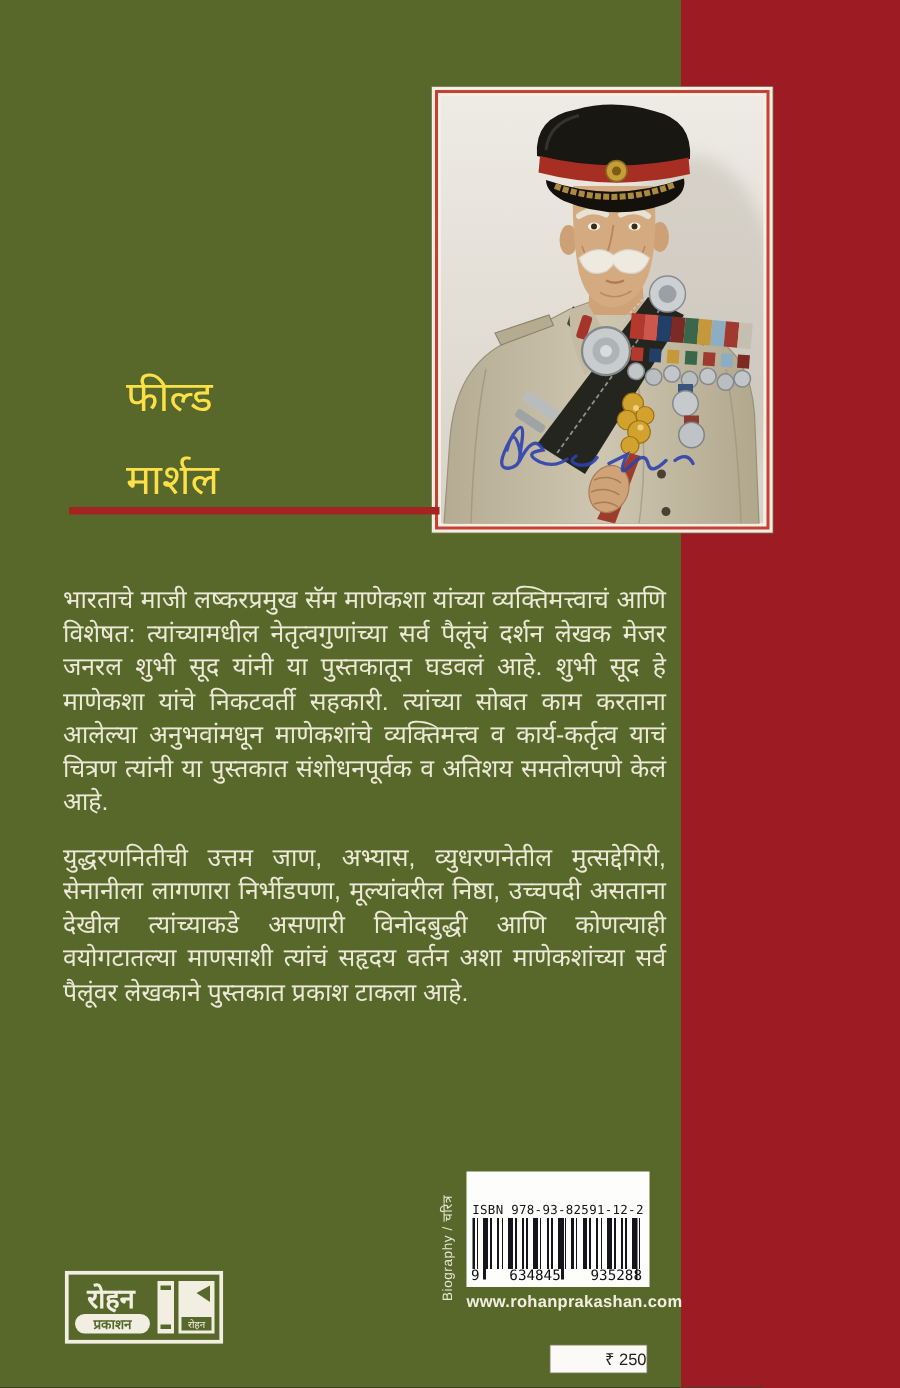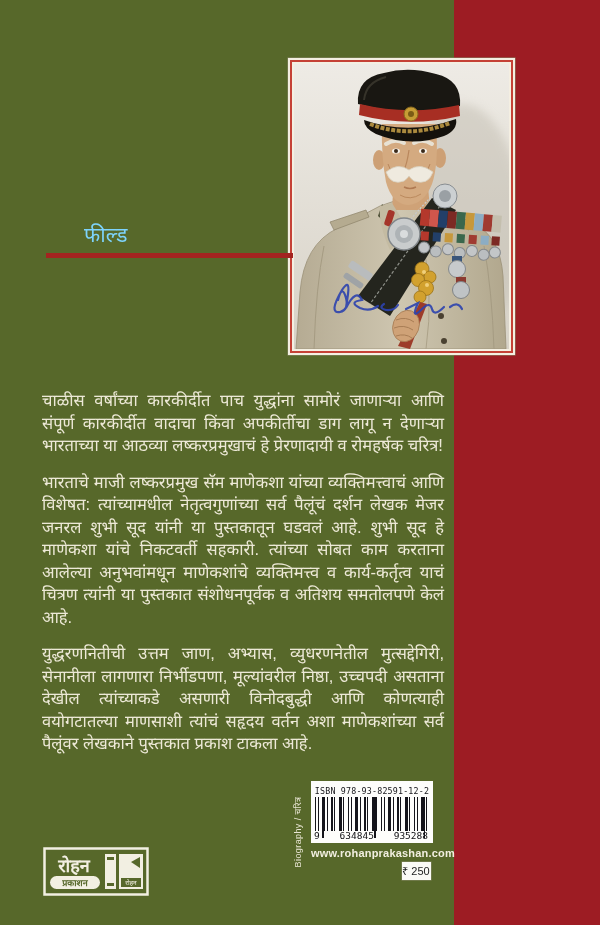--- a/index.html
+++ b/index.html
@@ -11,55 +11,55 @@
   .red-col{position:absolute;top:0;left:454px;width:146px;height:925px;background:#9d1c23;}
 
   
   .photo-frame{position:absolute;left:288px;top:58px;width:227px;height:297px;
     box-sizing:border-box;background:#f4efe2;padding:2px;box-shadow:0 0 0 0.5px #8a8a6a;}
   .photo-redline{box-sizing:border-box;width:100%;height:100%;border:2px solid #c54136;padding:2px;background:#f4efe2;}
   .photo-redline svg{display:block;}
 
   
   .masthead{position:absolute;left:46px;top:222px;width:250px;color:#f3f0e0;}
-  .pretitle{margin-left:38px;font-size:21px;line-height:25px;color:#7dd3fc;}
+  .pretitle{margin-left:38px;font-size:28px;line-height:25px;color:#fde047;margin-top:30px;}
   .main-title{font-size:41px;line-height:46px;font-weight:bold;color:#fdfbf1;white-space:nowrap;}
   .title-rule{width:247px;height:5px;background:#a32420;margin-top:6px;}
   .subtitle{font-size:15px;letter-spacing:4px;color:#ebe9da;margin-top:10px;white-space:nowrap;}
 
   
   .blurb{position:absolute;left:42px;top:389px;width:402px;}
   .blurb p{margin:0 0 14px 0;font-size:16.5px;line-height:22.5px;color:#ede9d7;text-align:justify;}
 
   
   .pub-logo{position:absolute;left:43px;top:847px;}
 
   
   .category{position:absolute;left:247px;top:826px;width:100px;height:12px;
     transform:rotate(-90deg);font-size:9px;color:#e9e6d4;text-align:center;letter-spacing:0.4px;white-space:nowrap;}
 
   
   .footer-block{position:absolute;left:311px;top:781px;width:122px;}
-  .isbn-box{background:#fdfdfb;padding:5px 3px 2px 3px;}
+  .isbn-box{background:#fdfdfb;padding:20px 3px 2px 3px;}
   .isbn-line{font-family:"DejaVu Sans Mono", monospace;font-size:8.3px;letter-spacing:0.2px;
     text-align:center;color:#15151a;white-space:nowrap;}
   .bars{position:relative;height:34px;margin:1px 1px 0 1px;
     background:repeating-linear-gradient(90deg,
       #14141a 0 1.5px,#fdfdfb 1.5px 3px,#14141a 3px 4px,#fdfdfb 4px 7.5px,
       #14141a 7.5px 10.5px,#fdfdfb 10.5px 12px,#14141a 12px 13px,#fdfdfb 13px 16.5px);}
   .guard{position:absolute;top:0;width:1.5px;height:41px;background:#14141a;}
   .guard.g1{left:7px;} .guard.g2{left:59px;} .guard.g3{right:4px;}
   .ean-digits{display:flex;justify-content:space-between;padding:0 2px 0 0;
     font-family:"DejaVu Sans Mono", monospace;font-size:9.5px;color:#101014;line-height:10px;}
   .navy-strip{background:#15273a;text-align:center;padding:2px 1px 3px 1px;}
   .navy-tagline{font-size:7.3px;color:#e6ddc2;white-space:nowrap;}
   .navy-title{font-size:8.2px;font-weight:bold;color:#f0ecd8;white-space:nowrap;margin-top:1px;}
   .website{margin-top:4px;text-align:center;font-size:11px;font-weight:bold;
     color:#f2efe0;letter-spacing:0.2px;white-space:nowrap;}
-  .price-box{background:#fbfaf6;width:29px;margin:3px 2px 0 auto;text-align:left;
+  .price-box{background:#fbfaf6;width:64px;margin:23px 2px 0 auto;text-align:right;
     font-size:11px;color:#1f1f1f;padding:1px 0 2px 0;box-shadow:0 0 0 0.5px #8a8a6a;}
 </style>
 </head>
 <body>
 
 <div class="cover">
 
   <div class="red-col"></div>
 
   <div class="photo-frame">
@@ -191,25 +191,25 @@
           <path d="M76,60 Q115,75 156,59" stroke="#ab8a3e" stroke-width="4" fill="none" stroke-dasharray="4 1.5"></path>
         </g>
 
         <path d="M44,236 q4,-16 8,-2 q3,12 -6,14 q-12,2 2,-22 q8,-12 6,4 l-2,14 q10,-20 16,-8 q-14,2 -2,8 q10,4 18,-2 m6,-2 q-6,4 2,6 q8,1 12,-5 m8,4 l12,-6 q-8,18 4,6 q8,-8 10,0 q2,8 12,-2 m6,0 q8,-6 12,2" stroke="#2c43ae" stroke-width="2.2" fill="none" stroke-linecap="round" opacity="0.9"></path>
       </svg>
     </div>
   </div>
 
   <div class="masthead">
     <div class="pretitle">फील्ड</div>
+    <div class="pretitle">मार्शल</div>
     <div class="title-rule"></div>
   </div>
 
   <div class="blurb">
-    <p>चाळीस वर्षांच्या कारकीर्दीत पाच युद्धांना सामोरं जाणाऱ्या आणि संपूर्ण कारकीर्दीत वादाचा किंवा अपकीर्तीचा डाग लागू न देणाऱ्या भारताच्या या आठव्या लष्करप्रमुखाचं हे प्रेरणादायी व रोमहर्षक चरित्र!</p>
     <p>भारताचे माजी लष्करप्रमुख सॅम माणेकशा यांच्या व्यक्तिमत्त्वाचं आणि विशेषत: त्यांच्यामधील नेतृत्वगुणांच्या सर्व पैलूंचं दर्शन लेखक मेजर जनरल शुभी सूद यांनी या पुस्तकातून घडवलं आहे. शुभी सूद हे माणेकशा यांचे निकटवर्ती सहकारी. त्यांच्या सोबत काम करताना आलेल्या अनुभवांमधून माणेकशांचे व्यक्तिमत्त्व व कार्य-कर्तृत्व याचं चित्रण त्यांनी या पुस्तकात संशोधनपूर्वक व अतिशय समतोलपणे केलं आहे.</p>
     <p>युद्धरणनितीची उत्तम जाण, अभ्यास, व्युधरणनेतील मुत्सद्देगिरी, सेनानीला लागणारा निर्भीडपणा, मूल्यांवरील निष्ठा, उच्चपदी असताना देखील त्यांच्याकडे असणारी विनोदबुद्धी आणि कोणत्याही वयोगटातल्या माणसाशी त्यांचं सहृदय वर्तन अशा माणेकशांच्या सर्व पैलूंवर लेखकाने पुस्तकात प्रकाश टाकला आहे.</p>
   </div>
 
   <div class="pub-logo">
     <svg viewBox="0 0 106 49" width="106" height="49" xmlns="http://www.w3.org/2000/svg">
       <rect x="1.5" y="1.5" width="103" height="46" fill="none" stroke="#f2efe2" stroke-width="2.5"></rect>
       <text x="31" y="25" font-size="18" font-weight="bold" fill="#f2efe2" text-anchor="middle" font-family="Liberation Sans, sans-serif">रोहन</text>
       <rect x="7" y="29" width="50" height="13" rx="6.5" fill="#f2efe2"></rect>
       <text x="32" y="39" font-size="9" font-weight="bold" fill="#57682b" text-anchor="middle" font-family="Liberation Sans, sans-serif">प्रकाशन</text>

